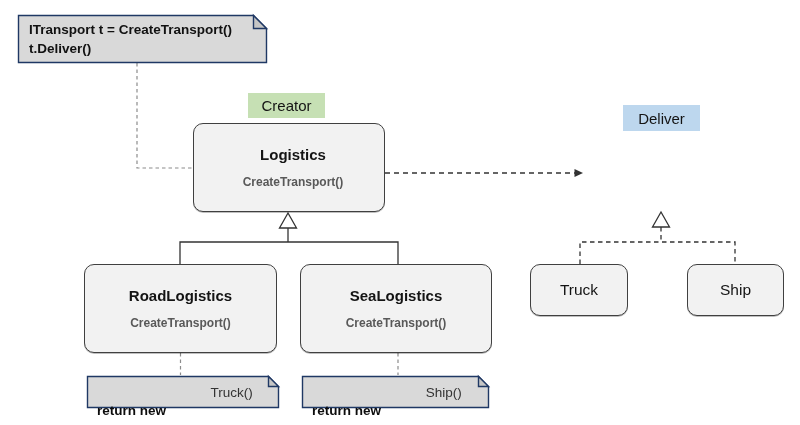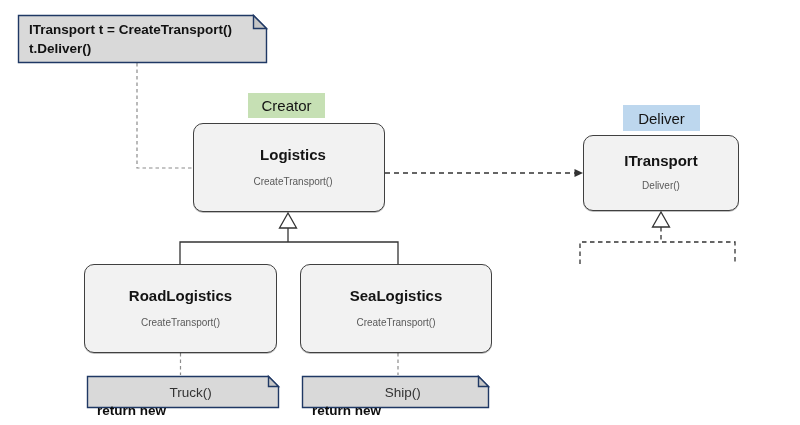--- a/index.html
+++ b/index.html
@@ -39,22 +39,22 @@
     font-size: 15px;
     font-weight: bold;
     color: #141414;
     line-height: 18px;
   }
   .class-name.plain {
     font-weight: 400;
     font-size: 15.5px;
   }
   .class-method {
-    font-size: 10px;
-    font-weight: 400;
+    font-size: 12px;
+    font-weight: 700;
     color: var(--method-text);
     line-height: 16px;
     margin-top: 10px;
   }
   .box-itransport .class-method { margin-top: 8px; }
   .role-tag {
     position: absolute;
     display: flex;
     align-items: center;
     justify-content: center;
@@ -71,21 +71,21 @@
   .note-text-top {
     line-height: 19px;
     font-weight: bold;
   }
   .note-text-code {
     display: flex;
     align-items: center;
     white-space: pre;
   }
   .code-keyword { font-weight: bold; color: #0d0d0d; margin-top: 36px; }
-  .code-expression { font-weight: 400; color: #333333; }
+  .code-expression { font-weight: 400; color: #333333; margin-left: 41px; }
 </style>
 </head>
 <body>
 
 <div class="diagram">
 
   <svg class="layer" width="800" height="425" viewBox="0 0 800 425">
 
     <g>
       <polyline points="137,63 137,168 192,168" style="fill:none; stroke:var(--connector-gray); stroke-width:1.2; stroke-dasharray:3.5 3;"></polyline>
@@ -141,36 +141,38 @@
   </div>
   <div class="role-tag tag-product" style="left:623px; top:105px; width:77px; height:26px;">
     <span>Deliver</span>
   </div>
 
   <div class="class-box box-logistics" style="left:193px; top:123px; width:192px; height:89px;padding-left:8px;">
     <div class="class-name">Logistics</div>
     <div class="class-method">CreateTransport()</div>
   </div>
 
-  <div class="class-box box-itransport" style="left:583px; top:135px; width:156px; height:76px;">
-    <div class="class-name">ITransport</div>
-    <div class="class-method">Deliver()</div>
-  </div>
 
   <div class="class-box box-roadlogistics" style="left:84px; top:264px; width:193px; height:89px;">
     <div class="class-name">RoadLogistics</div>
     <div class="class-method">CreateTransport()</div>
   </div>
 
   <div class="class-box box-sealogistics" style="left:300px; top:264px; width:192px; height:89px;justify-content:center;">
     <div class="class-name">SeaLogistics</div>
     <div class="class-method">CreateTransport()</div>
   </div>
 
+  <div class="class-box box-truck" style="left:530px; top:264px; width:98px; height:52px;">
+    <div class="class-name plain">Truck</div>
+  </div>
 
+  <div class="class-box box-ship" style="left:687px; top:264px; width:97px; height:52px;">
+    <div class="class-name plain">Ship</div>
+  </div>
 
   <div class="note-text note-text-code" style="left:97px; top:377px; height:30px;">
     <span class="code-keyword">return new</span><span class="code-expression"> Truck()</span>
   </div>
   <div class="note-text note-text-code" style="left:312px; top:377px; height:30px;">
     <span class="code-keyword">return new</span><span class="code-expression"> Ship()</span>
   </div>
 
 </div>
 

